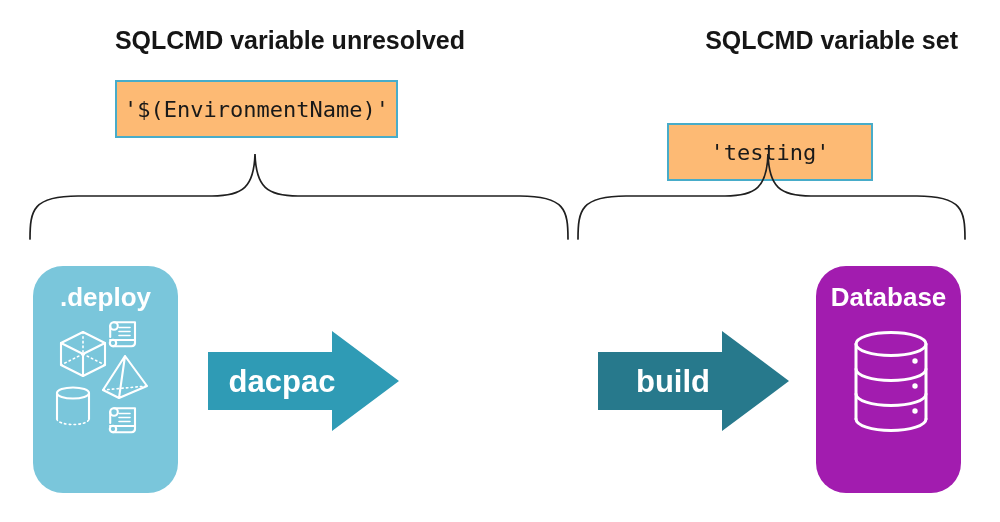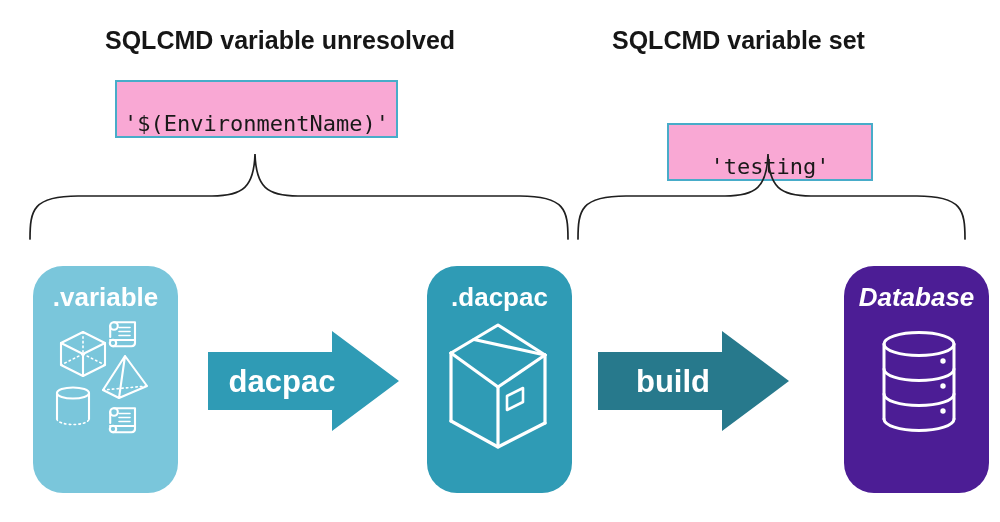--- a/index.html
+++ b/index.html
@@ -7,37 +7,37 @@
     position: relative;
     width: 1000px;
     height: 522px;
     background: #ffffff;
     font-family: "Liberation Sans", sans-serif;
     overflow: hidden;
   }
   .group-title {
     position: absolute;
     top: 26px;
-    text-align: left;
+    text-align: right;
     font-size: 25px;
     font-weight: 700;
     color: #161616;
     letter-spacing: 0px;
   }
   .title-left  { left: 105px; width: 360px; }
-  .title-right { left: 612px; width: 360px; }
+  .title-right { left: 598px; width: 360px; }
   .code-box {
     position: absolute;
     top: 80px;
     height: 58px;
     box-sizing: border-box;
     border: 2px solid #48acc9;
-    background: #f9a8d4;
+    background: #fdba74;
     display: flex;
-    align-items: flex-end;
+    align-items: center;
     justify-content: center;
   }
   .code-left  { left: 115px; width: 283px; }
   .code-right { left: 667px; width: 206px; margin-top: 43px; }
   .code-text {
     font-family: "DejaVu Sans Mono", monospace;
     font-size: 22px;
     color: #191919;
     white-space: pre;
   }
@@ -48,21 +48,21 @@
   }
   .node {
     position: absolute;
     top: 266px;
     width: 145px;
     height: 227px;
     border-radius: 30px;
   }
   .node-sqlproj  { left: 33px;  background: #7ac6db; }
   .node-dacpac   { left: 427px; background: #2f9bb5; }
-  .node-database { left: 844px; background: #4c1d95; font-style: italic; }
+  .node-database { left: 816px; background: #a21caf; }
   .node-label {
     position: absolute;
     top: 16px;
     left: 0;
     width: 100%;
     text-align: center;
     font-size: 26px;
     font-weight: 700;
     color: #ffffff;
   }
@@ -108,21 +108,21 @@
 
     <polygon points="208,352 332,352 332,331 399,381 332,431 332,410 208,410" fill="#2f9bb5"></polygon>
 
     <polygon points="598,352 722,352 722,331 789,381 722,431 722,410 598,410" fill="#27798c"></polygon>
   </svg>
 
   <div class="arrow-label arrow-label-build">dacpac</div>
   <div class="arrow-label arrow-label-deploy">build</div>
 
   <div class="node node-sqlproj">
-    <div class="node-label">.variable</div>
+    <div class="node-label">.deploy</div>
     <svg class="node-icon icon-sqlobjects" width="105" height="120" viewBox="0 0 105 120" xmlns="http://www.w3.org/2000/svg" fill="none" stroke="#ffffff" stroke-width="2.1" stroke-linecap="round" stroke-linejoin="round">
 
       <g>
         <path d="M8,27 L30,16 L52,27 L52,49 L30,60 L8,49 Z"></path>
         <path d="M8,27 L30,38 L52,27"></path>
         <path d="M30,38 V60"></path>
         <path d="M30,16 V38 M30,38 L8,49 M30,38 L52,49" stroke-dasharray="1.5,3.2" stroke-width="1.6"></path>
       </g>
 
       <g>
@@ -147,32 +147,20 @@
       <g transform="translate(0,86)">
         <circle cx="61" cy="10" r="3.8"></circle>
         <path d="M61,6.2 H82 V24 M57.2,10 V21"></path>
         <path d="M66,11.5 H77 M66,15.5 H77 M66,19.5 H77" stroke-width="1.6"></path>
         <circle cx="60" cy="27" r="3.2"></circle>
         <path d="M57,24 H82 M60,30.2 H78.5 Q82,30 82,27 V24"></path>
       </g>
     </svg>
   </div>
 
-  <div class="node node-dacpac">
-    <div class="node-label">.dacpac</div>
-    <svg class="node-icon icon-package" width="100" height="128" viewBox="0 0 100 128" xmlns="http://www.w3.org/2000/svg" fill="none" stroke="#ffffff" stroke-width="3.2" stroke-linecap="round" stroke-linejoin="round">
-      <path d="M3,31 L50,3 L97,33"></path>
-      <path d="M3,31 L50,65 L97,33"></path>
-      <path d="M3,31 V99 M97,33 V101"></path>
-      <path d="M3,99 L50,125 L97,101"></path>
-      <path d="M50,65 V125"></path>
-      <path d="M26,17.5 L97,33"></path>
-      <path d="M59,74 L75,66 L75,80 L59,88 Z" stroke-width="2.6"></path>
-    </svg>
-  </div>
 
   <div class="node node-database">
     <div class="node-label">Database</div>
     <svg class="node-icon icon-database" width="76" height="105" viewBox="0 0 76 105" xmlns="http://www.w3.org/2000/svg" fill="none" stroke="#ffffff" stroke-width="3" stroke-linecap="round" stroke-linejoin="round">
       <ellipse cx="38" cy="14" rx="35" ry="11.5"></ellipse>
       <path d="M3,14 V89 M73,14 V89"></path>
       <path d="M3,39 A35,11.5 0 0 0 73,39"></path>
       <path d="M3,64 A35,11.5 0 0 0 73,64"></path>
       <path d="M3,89 A35,11.5 0 0 0 73,89"></path>
       <circle cx="62" cy="31" r="2.7" fill="#ffffff" stroke="none"></circle>

